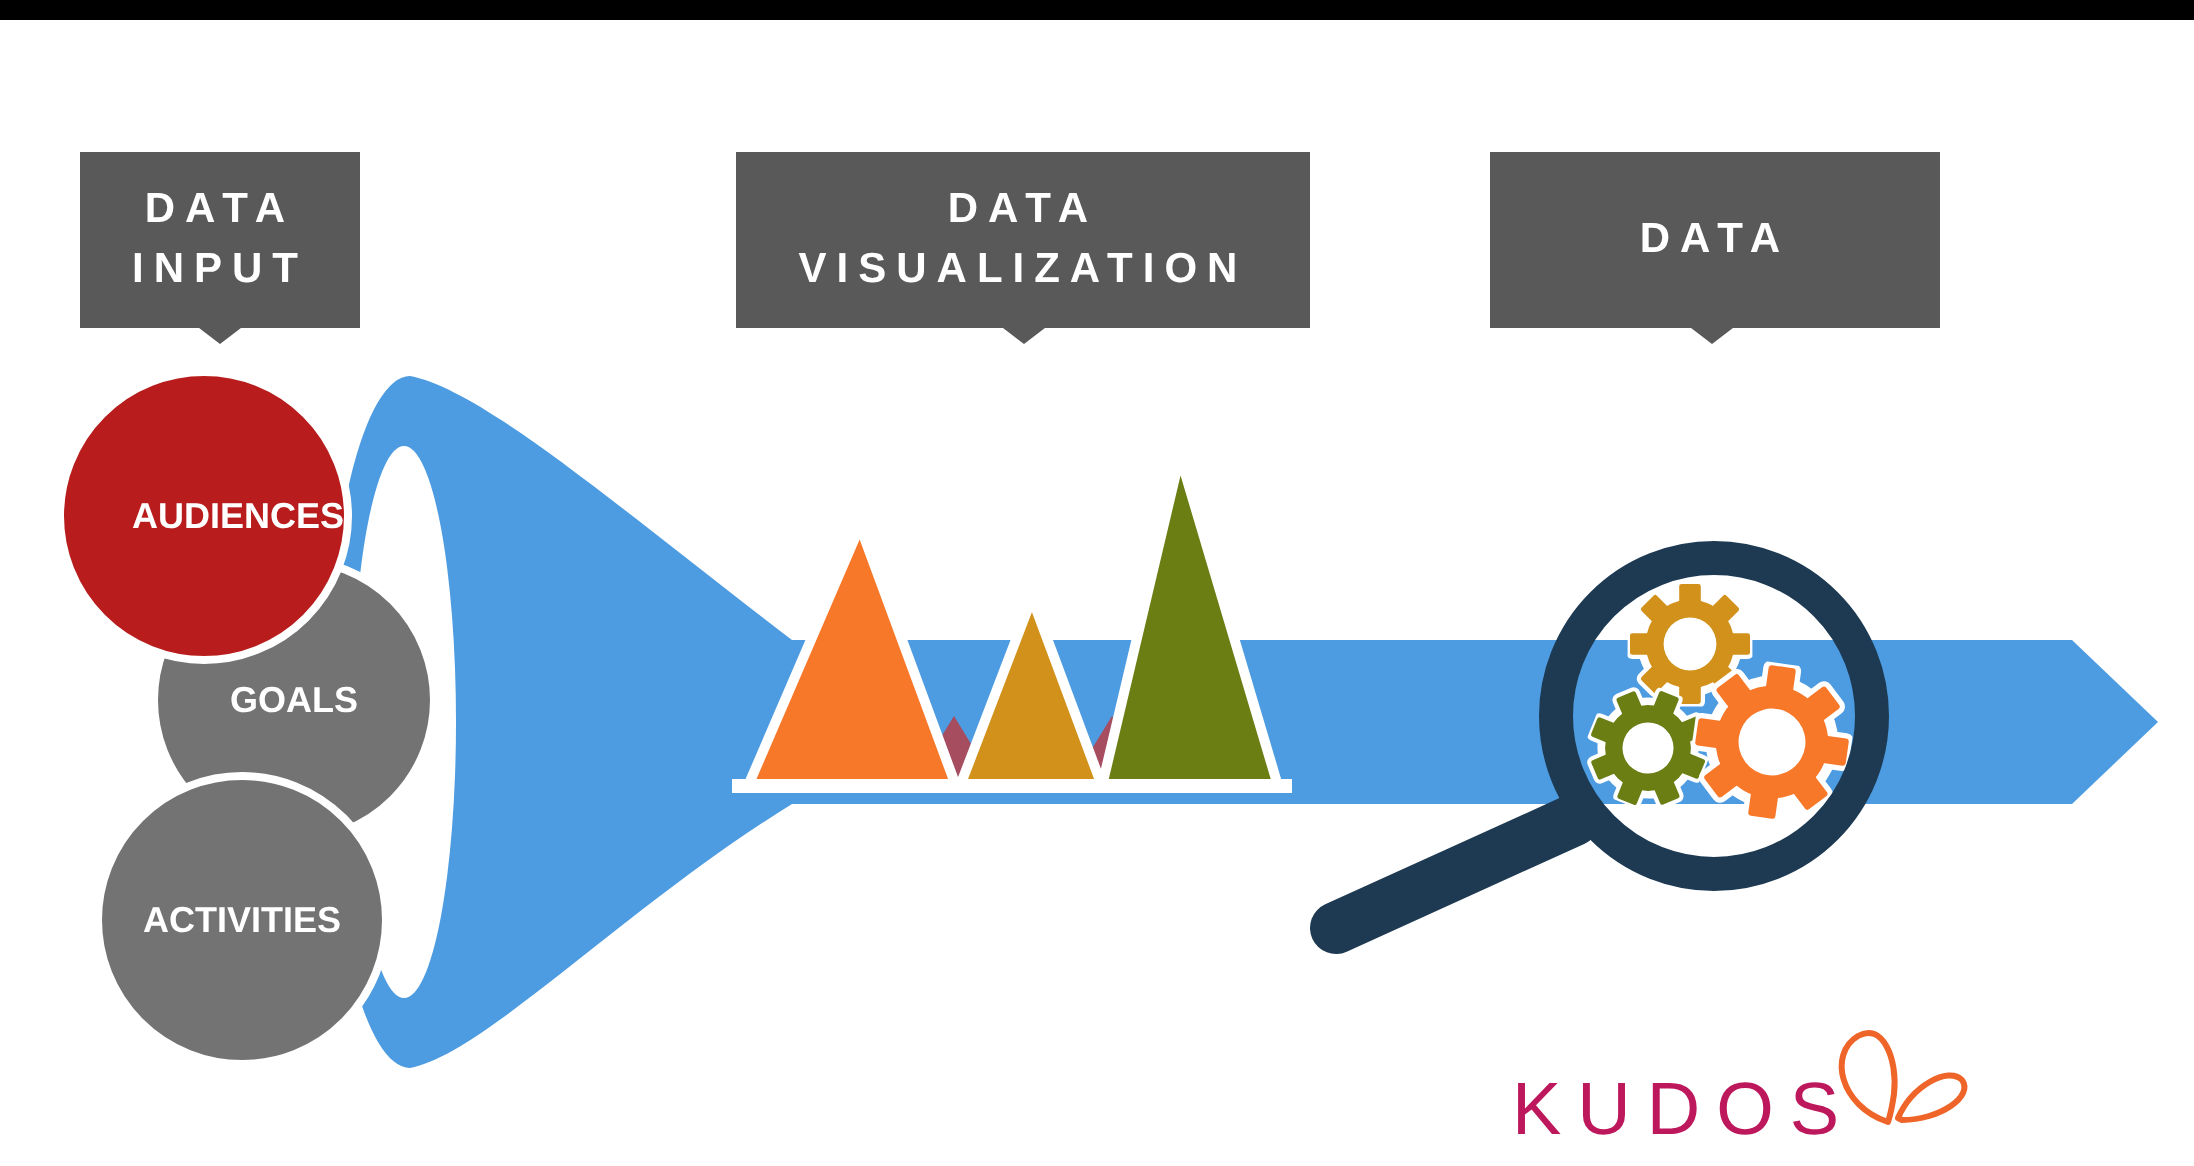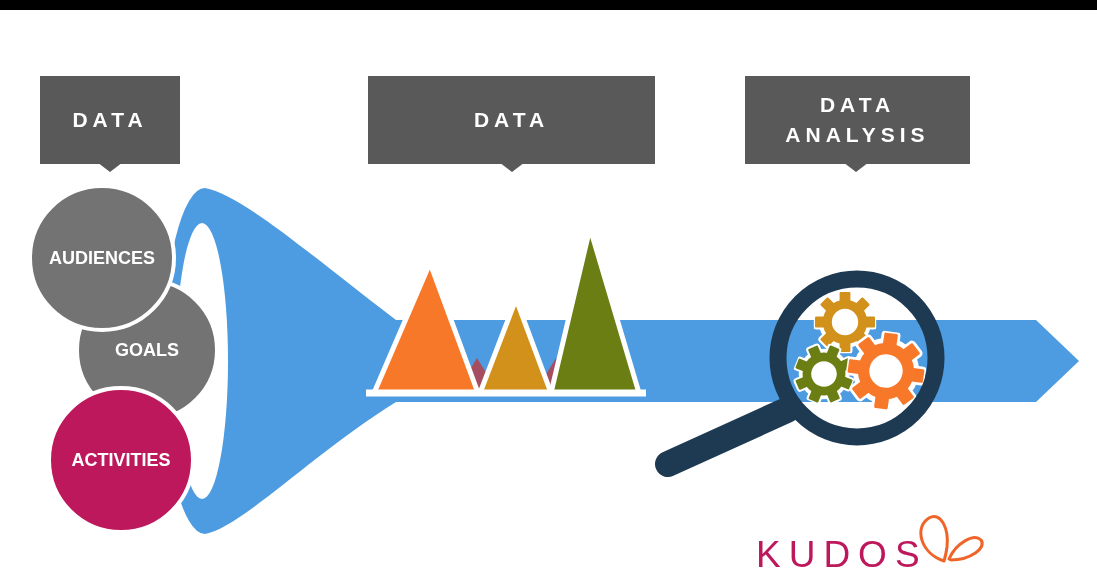--- a/index.html
+++ b/index.html
@@ -17,23 +17,23 @@
   #stage-input{left:40px;width:140px;}
   #stage-viz{left:368px;width:287px;}
   #stage-analysis{left:745px;width:225px;}
   .svg-layer{position:absolute;left:0;top:0;z-index:1;}
   .input-circle{
     position:absolute;border:4px solid #ffffff;border-radius:50%;
     display:flex;align-items:center;justify-content:center;
     color:#ffffff;font-weight:bold;font-size:18px;text-align:center;
     box-sizing:border-box;
   }
-  #circle-audiences{left:28px;top:184px;width:148px;height:148px;background:#737373;z-index:3;}
+  #circle-audiences{left:28px;top:184px;width:148px;height:148px;background:#b91c1c;z-index:3;justify-content:flex-end;}
   #circle-goals{left:75px;top:278px;width:144px;height:144px;background:#737373;z-index:2;}
-  #circle-activities{left:47px;top:386px;width:148px;height:148px;background:#be185d;z-index:3;}
+  #circle-activities{left:47px;top:386px;width:148px;height:148px;background:#737373;z-index:3;}
   .kudos-wordmark{
     position:absolute;left:756px;top:534px;z-index:3;
     color:#be185d;font-size:37px;font-weight:400;letter-spacing:8px;
   }
 </style>
 </head>
 <body>
 
 <div class="top-bar"></div>
 
@@ -97,27 +97,28 @@
   </g>
 
   <g stroke="#ef6529" fill="#ffffff" stroke-width="3" stroke-linejoin="round">
     <path d="M 944 561 C 920 553 914 527 929 518 C 941 511 949 529 947 547 C 946 554 945 558 944 561 Z"></path>
     <path d="M 949 559 C 956 543 974 533 981 540 C 987 548 970 560 951 560 Z"></path>
   </g>
 </svg>
 
 <div class="stage-box" id="stage-input">
   <div>DATA</div>
+  <div>INPUT</div>
 </div>
 <div class="stage-box" id="stage-viz">
   <div>DATA</div>
+  <div>VISUALIZATION</div>
 </div>
 <div class="stage-box" id="stage-analysis">
   <div>DATA</div>
-  <div>ANALYSIS</div>
 </div>
 
 <div class="input-circle" id="circle-goals">
   <span>GOALS</span>
 </div>
 <div class="input-circle" id="circle-audiences">
   <span>AUDIENCES</span>
 </div>
 <div class="input-circle" id="circle-activities">
   <span>ACTIVITIES</span>

